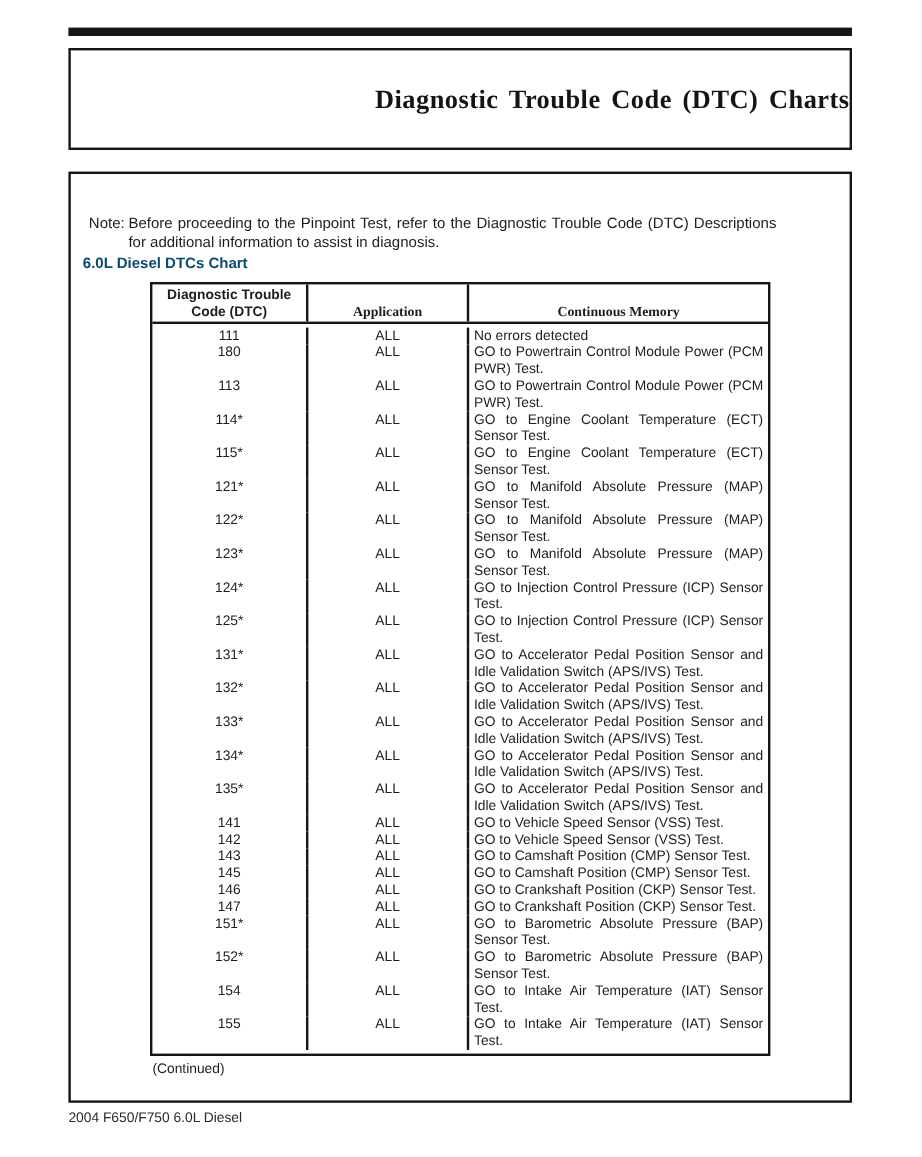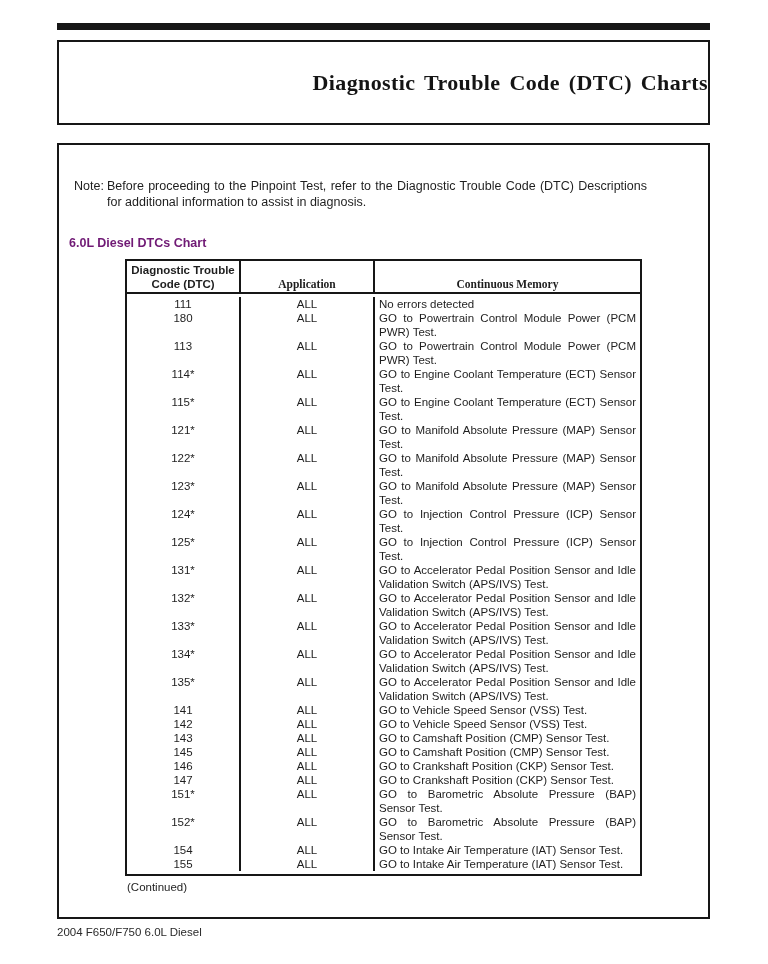--- a/index.html
+++ b/index.html
@@ -28,31 +28,31 @@
     font-weight: bold; font-size: 22px;
     letter-spacing: 0.4px; word-spacing: 3px;
     color: #141414;
   }
   .main-box {
     position: absolute; left: 57px; top: 143px;
     width: 653px; height: 776px;
     border: 2px solid #161616;
     padding: 34px 18px 0 10px;
   }
-  .note { display: flex; font-size: 12.5px; line-height: 15.5px; margin-bottom: 26px; }
+  .note { display: flex; font-size: 12.5px; line-height: 15.5px; margin-bottom: 2px; }
   .note-label { width: 33px; margin-left: 5px; flex: none; }
   .note-text { width: 540px; text-align: justify; }
-  .chart-heading { font-size: 12.5px; font-weight: bold; margin-bottom: 9px; color: #701a75; }
+  .chart-heading { font-size: 12.5px; font-weight: bold; margin-bottom: 9px; color: #0c4a6e; }
   .dtc-table {
     margin-left: 56px; width: 517px;
     border: 2px solid #161616;
     font-size: 11.5px; line-height: 14px;
   }
   .t-row { display: flex; align-items: stretch; }
-  .c1 { width: 114px; flex: none; border-right: 2px solid #161616; text-align: center; }
+  .c1 { width: 130px; flex: none; border-right: 2px solid #161616; text-align: center; }
   .c2 { width: 134px; flex: none; border-right: 2px solid #161616; text-align: center; }
   .c3 { flex: 1; text-align: justify; padding: 0 4px; }
   .t-head { border-bottom: 2px solid #161616; font-weight: bold; min-height: 31px; }
   .t-head .c1 { display: flex; align-items: center; justify-content: center; padding: 2px 2px 1px; }
   .t-head .c2, .t-head .c3 { display: flex; align-items: flex-end; justify-content: center; padding-bottom: 1px; font-family: Liberation Serif, serif; }
   .t-body { padding: 3px 0; }
   .continued { font-size: 11.5px; margin: 5px 0 0 58px; }
   .footer-line {
     position: absolute; left: 57px; top: 926px;
     font-size: 11.5px; color: #2a2a2a;

